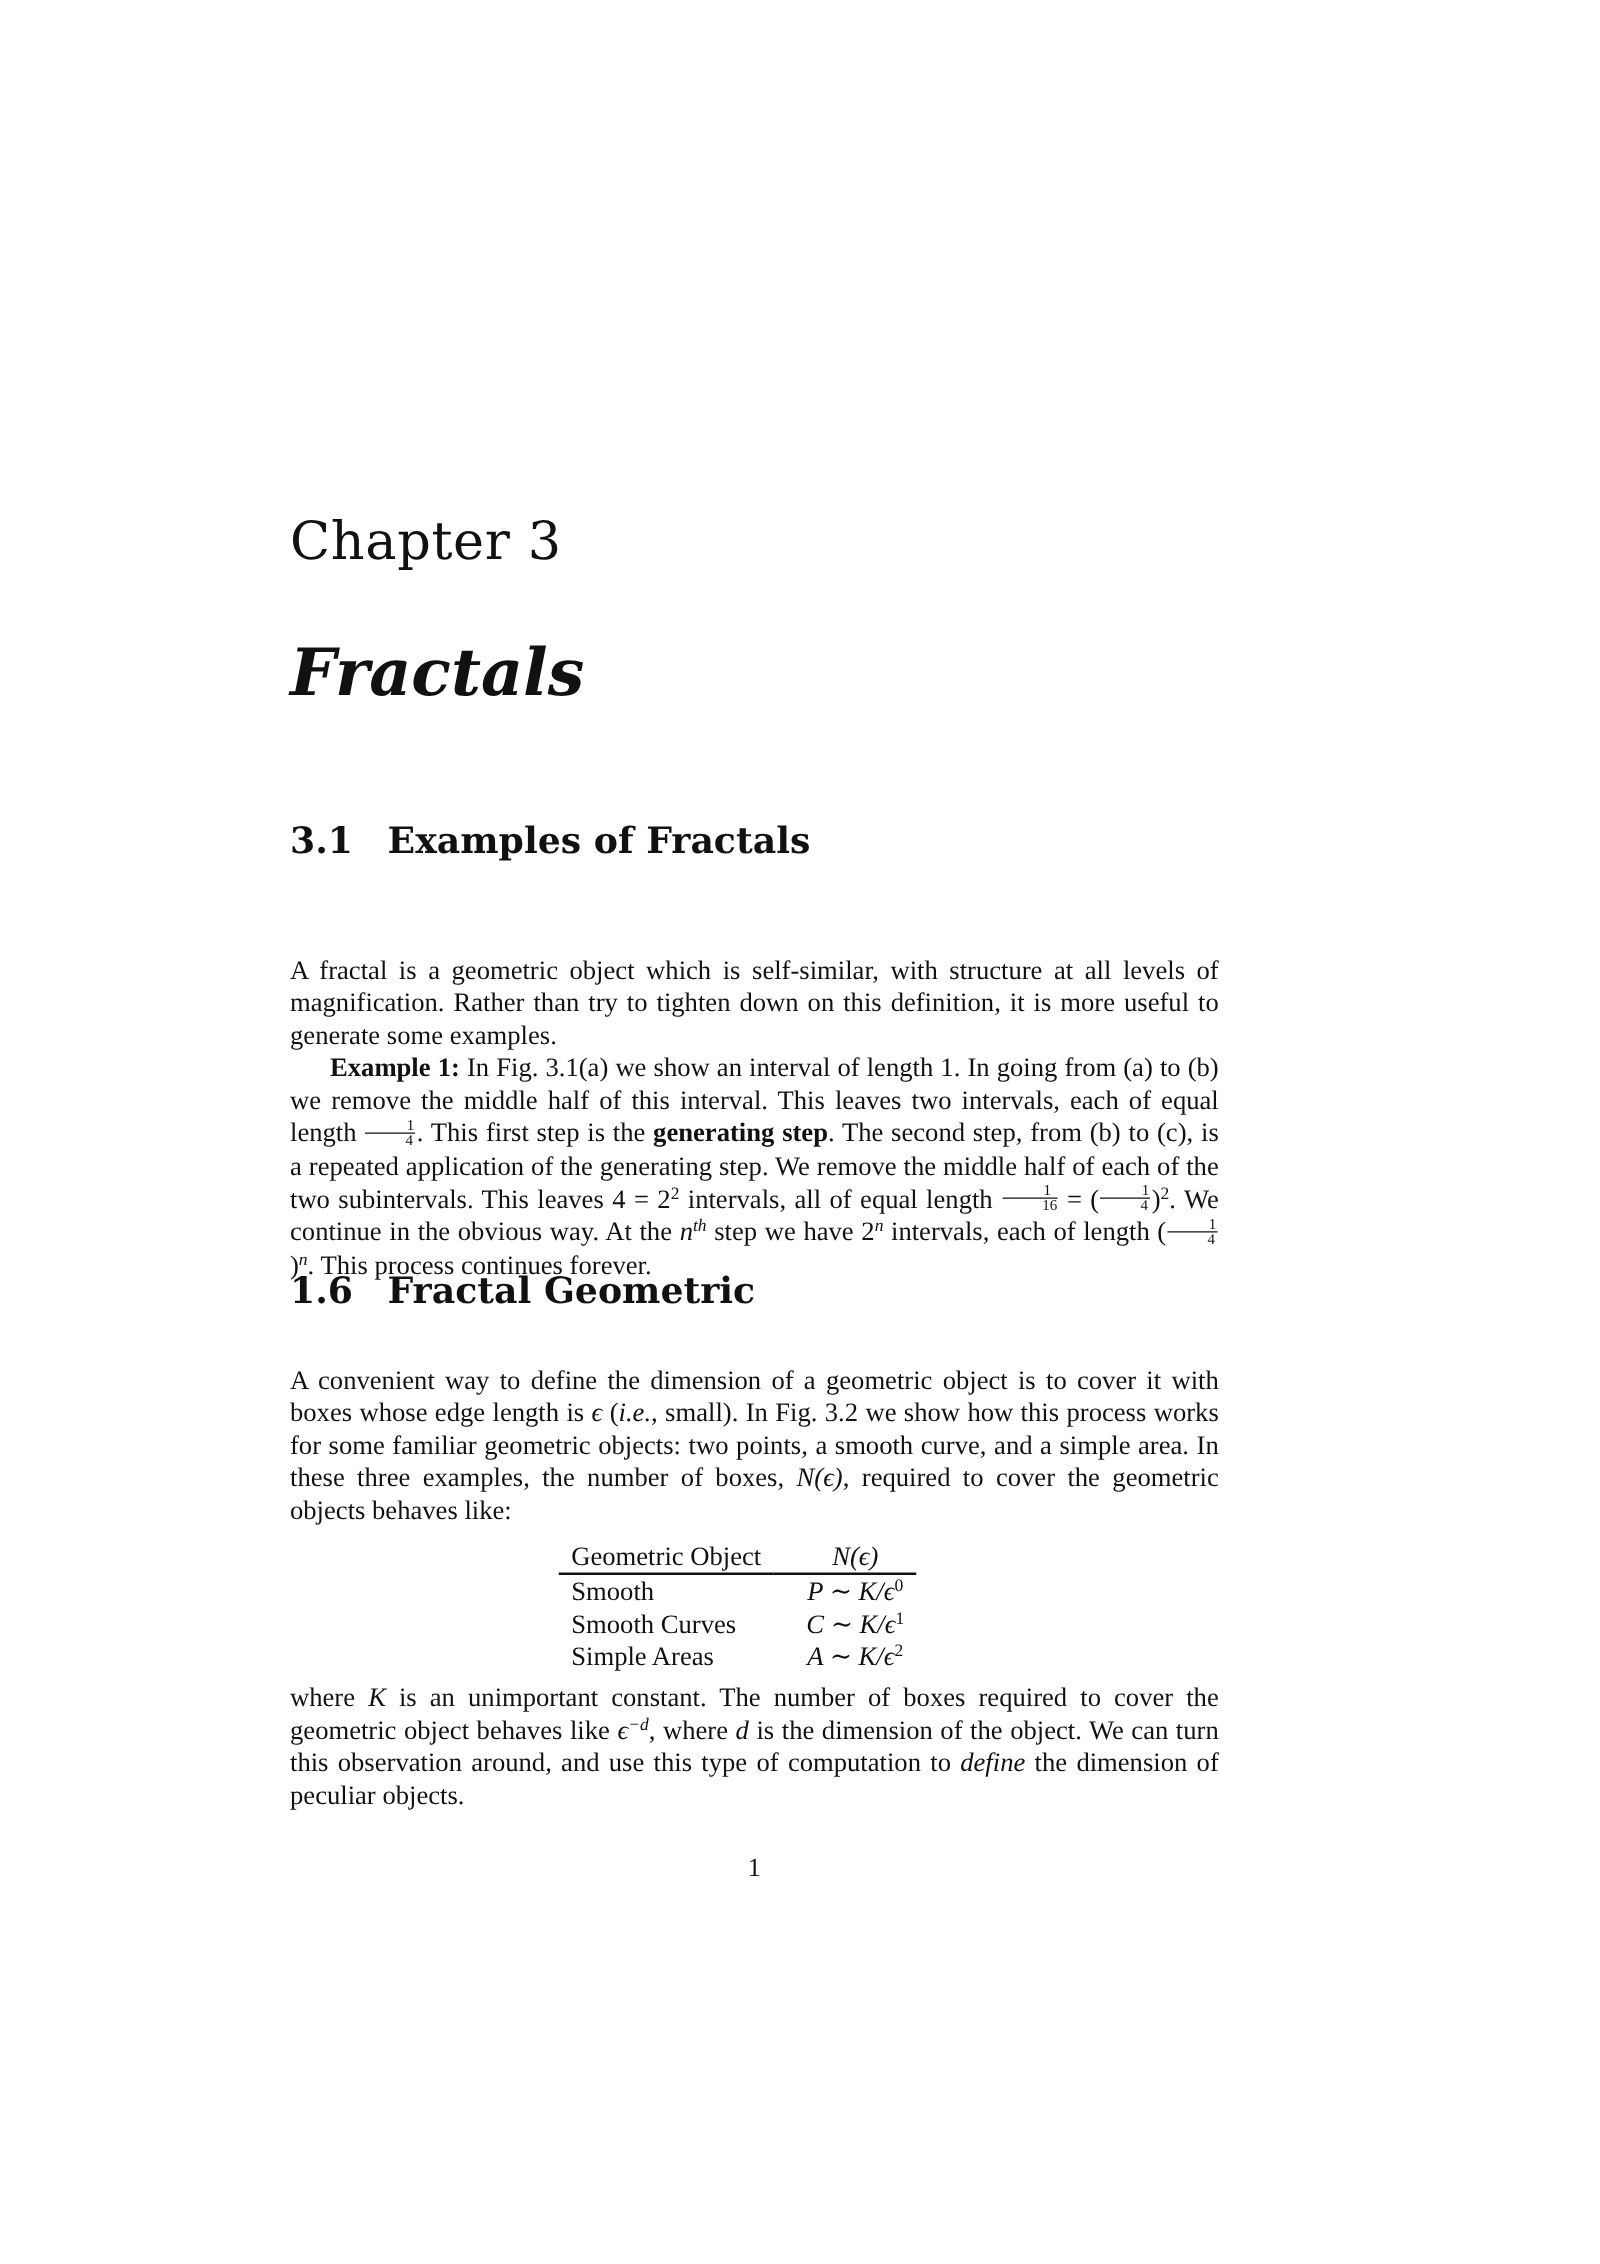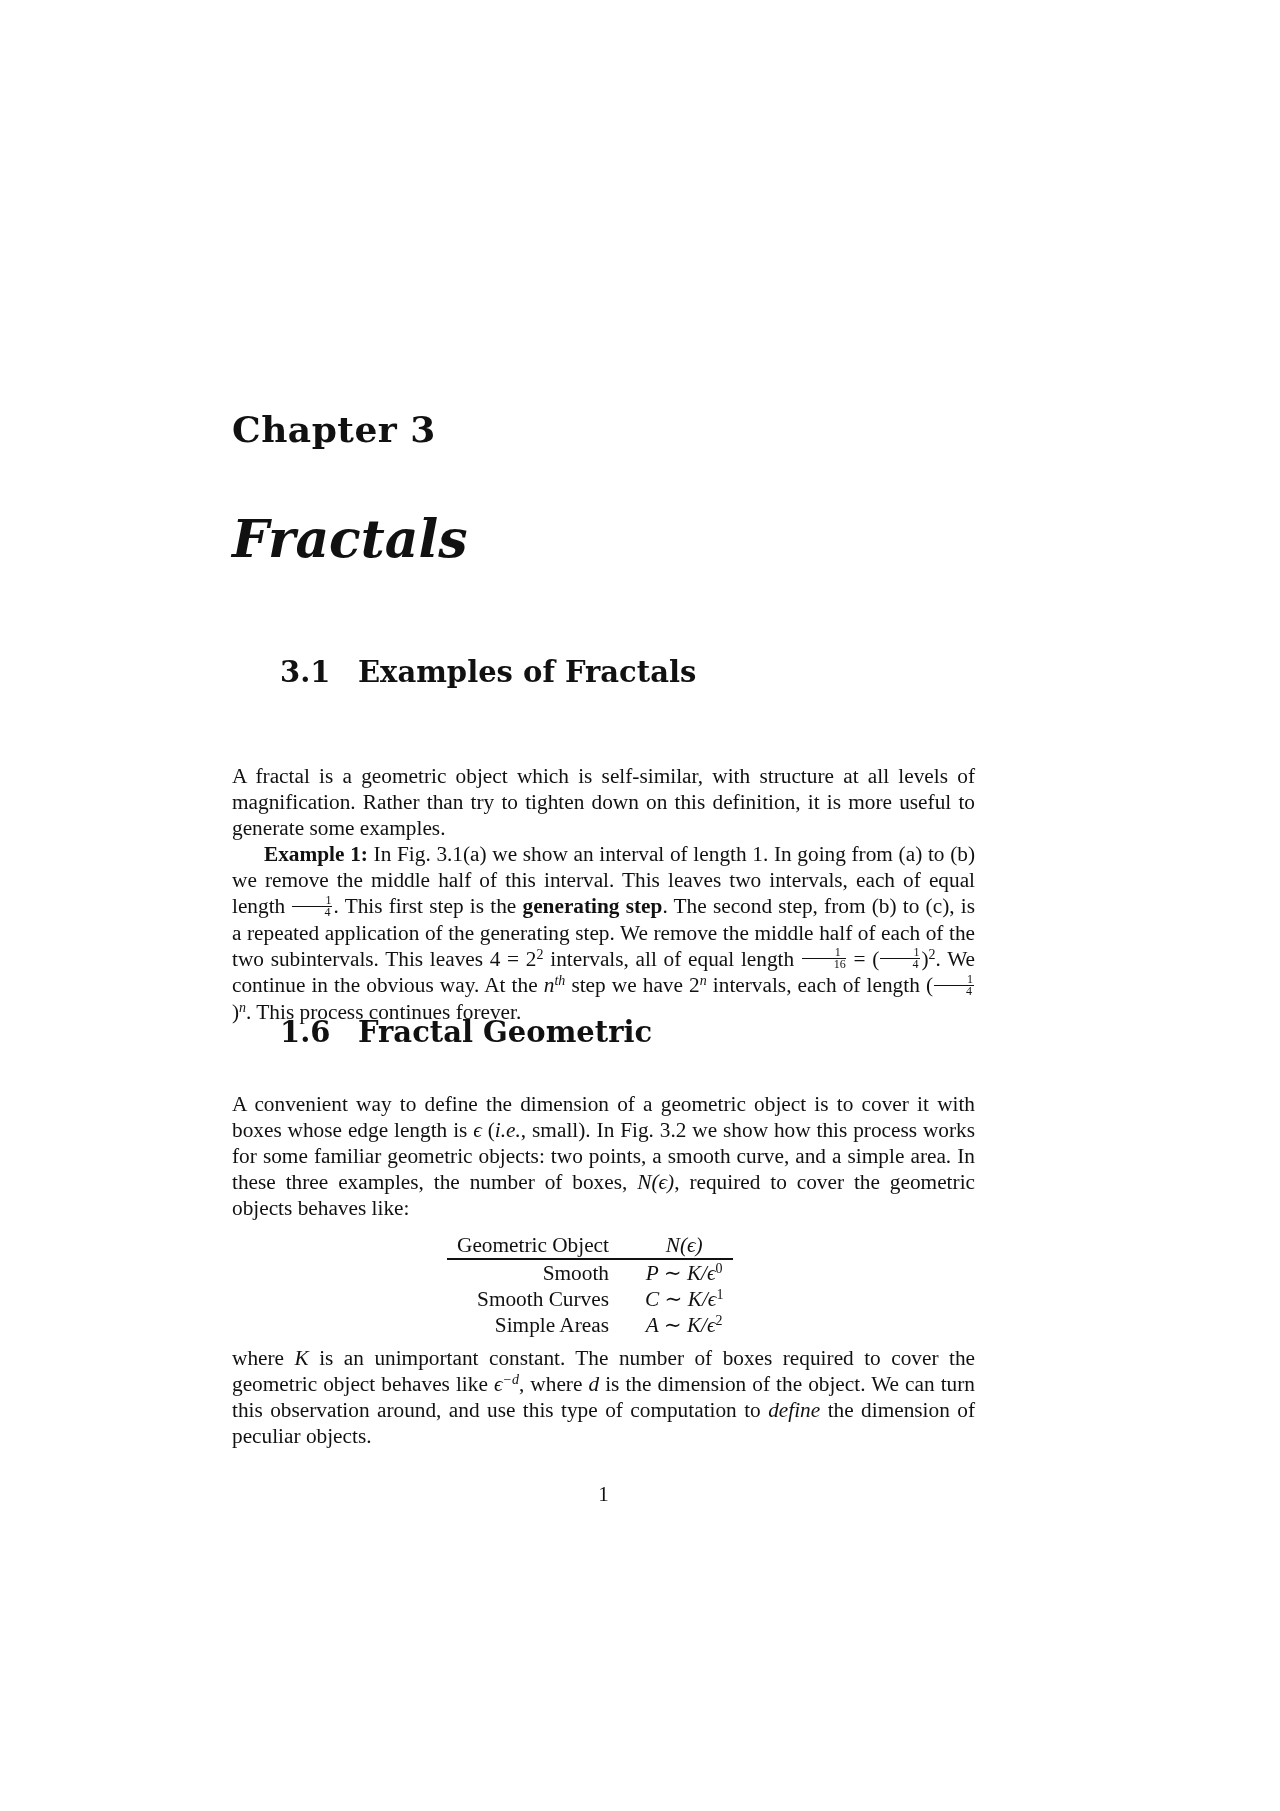--- a/index.html
+++ b/index.html
@@ -4,30 +4,30 @@
 <style>
   html, body { margin: 0; padding: 0; background: #ffffff; }
   body {
     width: 1280px; height: 1811px; position: relative; overflow: hidden;
     font-family: "DejaVu Serif", "Liberation Serif", serif;
     color: #111111;
   }
   .page { position: absolute; left: 232px; top: 0; width: 743px; }
   .chapter-label {
     position: absolute; top: 408px; left: 0;
-    font-size: 36px; font-weight: bold; letter-spacing: 0.5px; white-space: nowrap;
+    font-size: 42px; font-weight: normal; letter-spacing: 0.5px; white-space: nowrap;
   }
   .chapter-title {
     position: absolute; top: 508px; left: 0;
     font-size: 52px; font-weight: bold; white-space: nowrap; font-style: italic;
   }
   .section-heading {
     position: absolute; left: 0; font-size: 29px; font-weight: bold; white-space: nowrap;
   }
-  .section-heading .num { display: inline-block; width: 78px; margin-left: 48px; }
+  .section-heading .num { display: inline-block; width: 78px; }
   .sec1 { top: 655px; }
   .sec2 { top: 1015px; }
   .para {
     position: absolute; left: 0; width: 743px;
     font-family: "Liberation Serif", "DejaVu Serif", serif;
     font-size: 21.3px; line-height: 26px; text-align: justify;
     text-align-last: left;
     margin-top: 48px;
   }
   .p1 { top: 715px; }
@@ -41,21 +41,21 @@
     font-size: 12px; line-height: 11px; margin: 0 1px; position: relative; top: -2px;
   }
   .frac .n { display: block; border-bottom: 1px solid #111; padding: 0 1px; }
   .frac .d { display: block; }
   sup { font-size: 14px; line-height: 0; vertical-align: 7px; }
   .tbl {
     position: absolute; top: 1232px; left: 215px;
     font-family: "Liberation Serif", "DejaVu Serif", serif;
     font-size: 21.3px; border-collapse: collapse;
   }
-  .tbl td, .tbl th { padding: 0 10px; line-height: 26px; font-weight: normal; text-align: right; white-space: nowrap; }
+  .tbl td, .tbl th { padding: 0 10px; line-height: 26px; font-weight: normal; text-align: left; white-space: nowrap; }
   .tbl th { border-bottom: 2px solid #111; }
   .tbl .c2 { text-align: center; padding-left: 26px; }
   .page-number {
     position: absolute; top: 1482px; left: 0; width: 743px; text-align: center;
     font-family: "Liberation Serif", "DejaVu Serif", serif; font-size: 21px;
   }
 </style>
 </head>
 <body>
 

